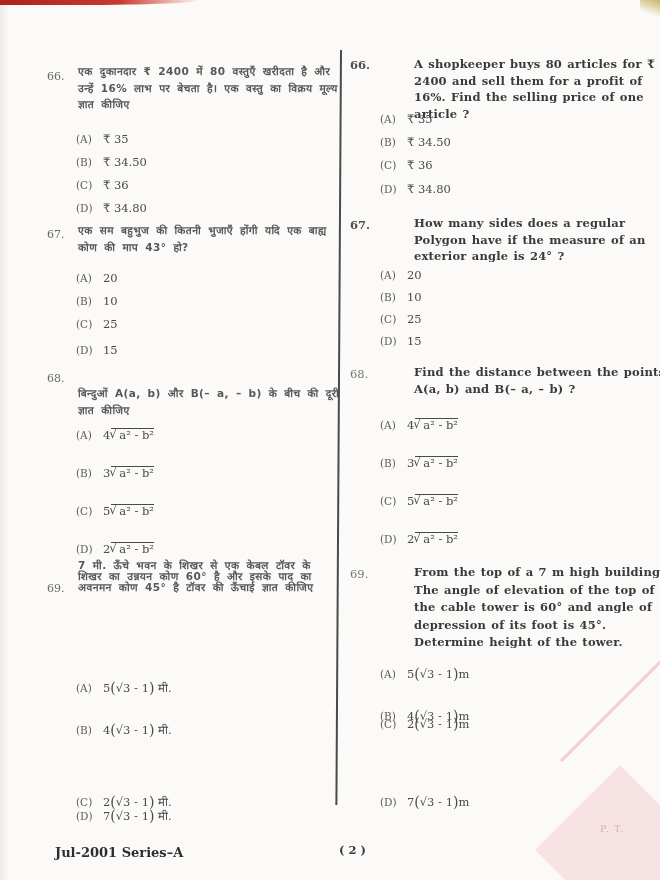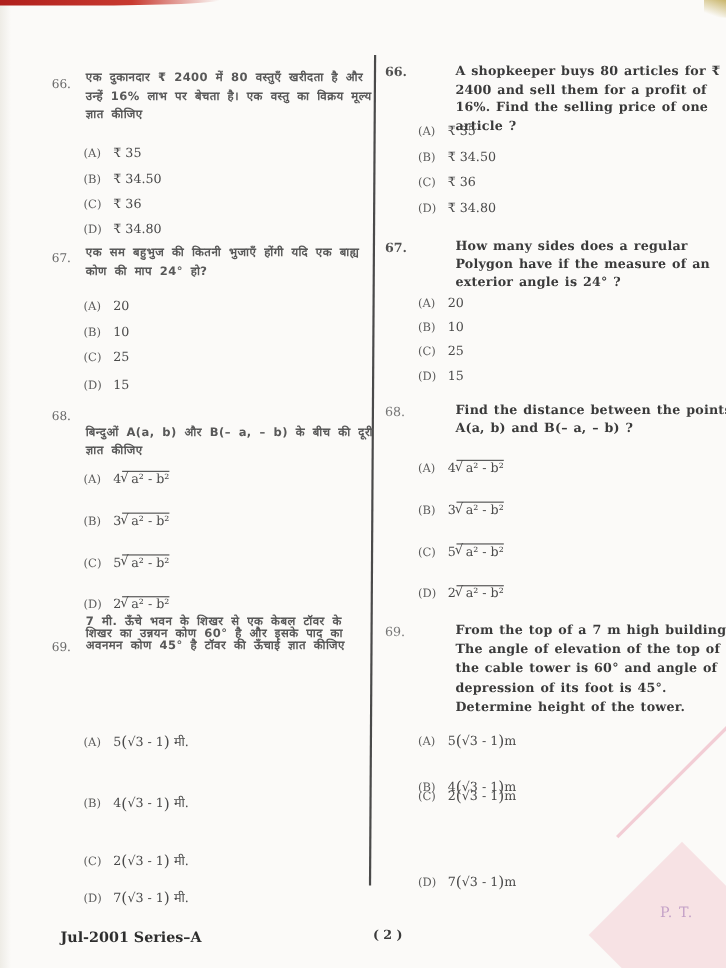--- a/index.html
+++ b/index.html
@@ -119,22 +119,22 @@
       left: 339px;
       top: 843px;
       font-size: 11.5px;
       font-weight: bold;
       color: #3a3a3a;
     }
     .pto {
       position: absolute;
       left: 600px;
       top: 823px;
-      font-size: 13px;
-      color: #4c1d95;
+      font-size: 10px;
+      color: #a16207;
       letter-spacing: 1px;
     }
     .pink-edge {
       position: absolute;
       left: 560px;
       top: 760px;
       width: 200px;
       height: 3px;
       background: rgba(230,150,170,0.45);
       transform: rotate(-45deg);
@@ -164,42 +164,42 @@
     <span class="q-num" style="top:70px">66.</span>
     <div class="q-text" style="top:63px">एक दुकानदार ₹ 2400 में 80 वस्तुएँ खरीदता है और उन्हें 16% लाभ पर बेचता है। एक वस्तु का विक्रय मूल्य ज्ञात कीजिए</div>
     <div class="opt" style="top:132px"><span class="letter">(A)</span><span>₹ 35</span></div>
     <div class="opt" style="top:155px"><span class="letter">(B)</span><span>₹ 34.50</span></div>
     <div class="opt" style="top:178px"><span class="letter">(C)</span><span>₹ 36</span></div>
     <div class="opt" style="top:201px"><span class="letter">(D)</span><span>₹ 34.80</span></div>
   </div>
 
   <div class="q">
     <span class="q-num" style="top:228px">67.</span>
-    <div class="q-text" style="top:222px">एक सम बहुभुज की कितनी भुजाएँ होंगी यदि एक बाह्य कोण की माप 24° हो?</div>
+    <div class="q-text" style="top:222px">एक सम बहुभुज की कितनी भुजाएँ होंगी यदि एक बाह्य कोण की माप 43° हो?</div>
     <div class="opt" style="top:271px"><span class="letter">(A)</span><span>20</span></div>
     <div class="opt" style="top:294px"><span class="letter">(B)</span><span>10</span></div>
     <div class="opt" style="top:317px"><span class="letter">(C)</span><span>25</span></div>
     <div class="opt" style="top:343px"><span class="letter">(D)</span><span>15</span></div>
   </div>
 
   <div class="q">
     <span class="q-num" style="top:372px">68.</span>
     <div class="q-text" style="top:385px">बिन्दुओं A(a, b) और B(– a, – b) के बीच की दूरी ज्ञात कीजिए</div>
     <div class="opt" style="top:428px"><span class="letter">(A)</span><span>4</span><span class="sqrt">a² - b²</span></div>
     <div class="opt" style="top:466px"><span class="letter">(B)</span><span>3</span><span class="sqrt">a² - b²</span></div>
     <div class="opt" style="top:504px"><span class="letter">(C)</span><span>5</span><span class="sqrt">a² - b²</span></div>
     <div class="opt" style="top:542px"><span class="letter">(D)</span><span>2</span><span class="sqrt">a² - b²</span></div>
   </div>
 
   <div class="q">
     <span class="q-num" style="top:582px">69.</span>
     <div class="q-text" style="top:560px; line-height:11px">7 मी. ऊँचे भवन के शिखर से एक केबल टॉवर के शिखर का उन्नयन कोण 60° है और इसके पाद का अवनमन कोण 45° है टॉवर की ऊँचाई ज्ञात कीजिए</div>
-    <div class="opt" style="top:666px"><span class="letter">(A)</span><span>5</span><span class="paren">(</span><span>√3 - 1</span><span class="paren">)</span> <span>मी.</span></div>
+    <div class="opt" style="top:680px"><span class="letter">(A)</span><span>5</span><span class="paren">(</span><span>√3 - 1</span><span class="paren">)</span> <span>मी.</span></div>
     <div class="opt" style="top:722px"><span class="letter">(B)</span><span>4</span><span class="paren">(</span><span>√3 - 1</span><span class="paren">)</span> <span>मी.</span></div>
-    <div class="opt" style="top:774px"><span class="letter">(C)</span><span>2</span><span class="paren">(</span><span>√3 - 1</span><span class="paren">)</span> <span>मी.</span></div>
+    <div class="opt" style="top:794px"><span class="letter">(C)</span><span>2</span><span class="paren">(</span><span>√3 - 1</span><span class="paren">)</span> <span>मी.</span></div>
     <div class="opt" style="top:808px"><span class="letter">(D)</span><span>7</span><span class="paren">(</span><span>√3 - 1</span><span class="paren">)</span> <span>मी.</span></div>
   </div>
 </div>
 
 <div class="column col-right">
 
   <div class="q">
     <span class="q-num" style="top:58px">66.</span>
     <div class="q-text" style="top:56px">A shopkeeper buys 80 articles for ₹ 2400 and sell them for a profit of 16%. Find the selling price of one article ?</div>
     <div class="opt" style="top:112px"><span class="letter">(A)</span><span>₹ 35</span></div>

